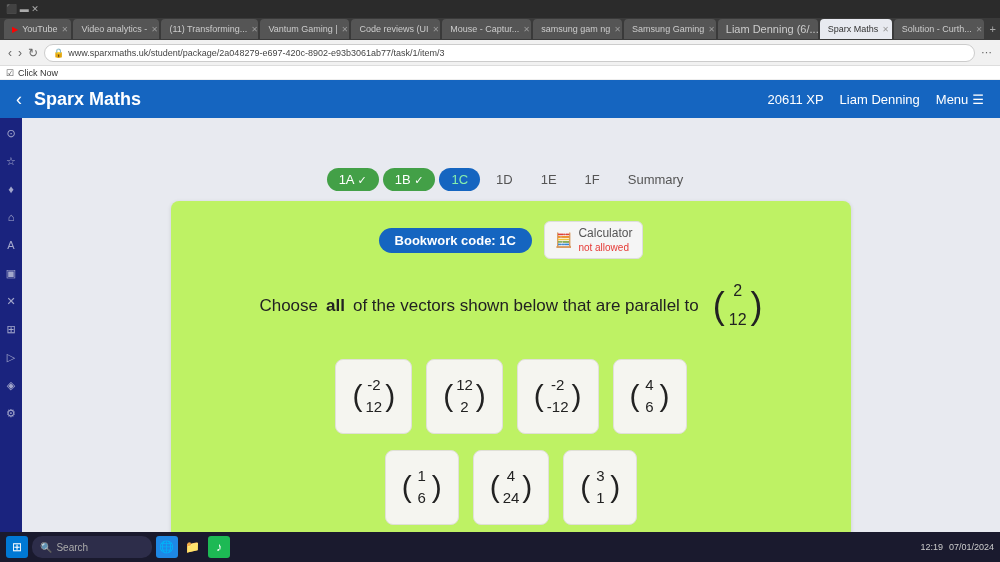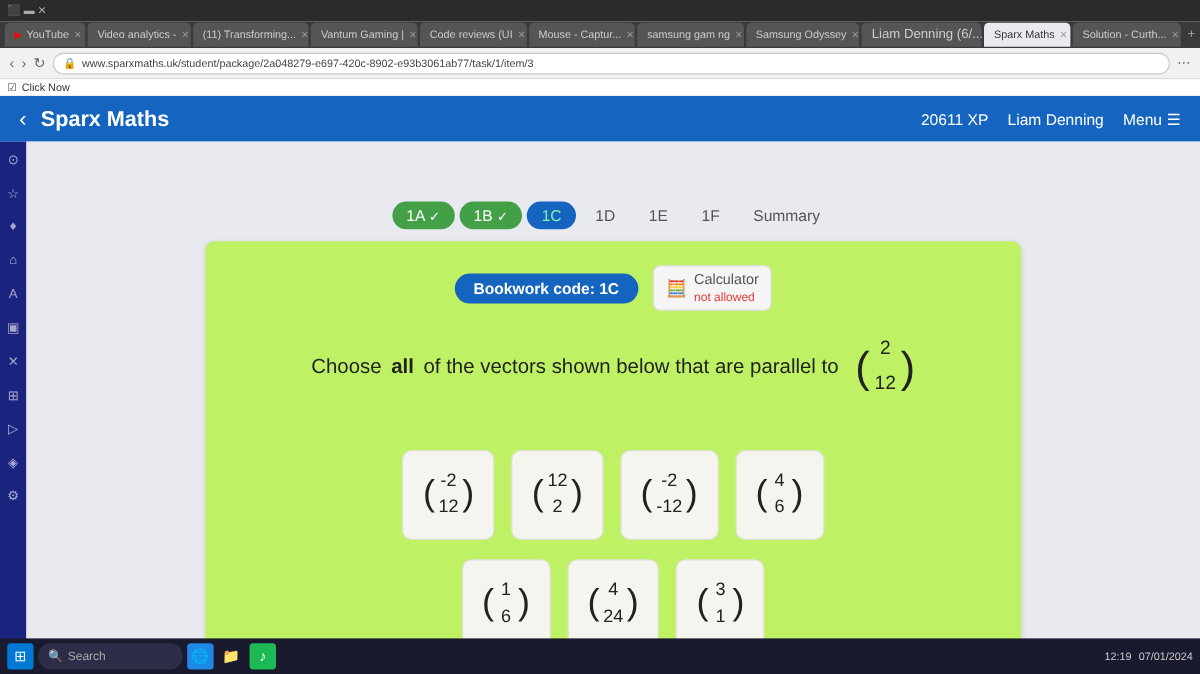--- a/index.html
+++ b/index.html
@@ -246,21 +246,21 @@
     .calc-icon {
       font-size: 14px;
       color: #e53935;
     }
 
     
     .question-text {
       font-size: 17px;
       color: #222;
       text-align: left;
-      margin-bottom: 40px;
+      margin-bottom: 24px;
       line-height: 1.5;
       display: flex;
       align-items: center;
       justify-content: center;
       gap: 8px;
     }
     .bold { font-weight: bold; }
 
     
     .matrix-container {
@@ -464,21 +464,21 @@
   </div>
   <div class="browser-tab">
     <span style="font-size:9px;">Mouse - Captur...</span>
     <span class="tab-close">✕</span>
   </div>
   <div class="browser-tab">
     <span style="font-size:9px;">samsung gam ng</span>
     <span class="tab-close">✕</span>
   </div>
   <div class="browser-tab">
-    <span style="font-size:9px;">Samsung Odyssey</span>
+    <span style="font-size:9px;">Samsung Gaming</span>
     <span class="tab-close">✕</span>
   </div>
   <div class="browser-tab">
     <span style="font-size:11px;">Liam Denning (6/...</span>
     <span class="tab-close">✕</span>
   </div>
   <div class="browser-tab active">
     <span style="font-size:9px;">Sparx Maths</span>
     <span class="tab-close">✕</span>
   </div>

